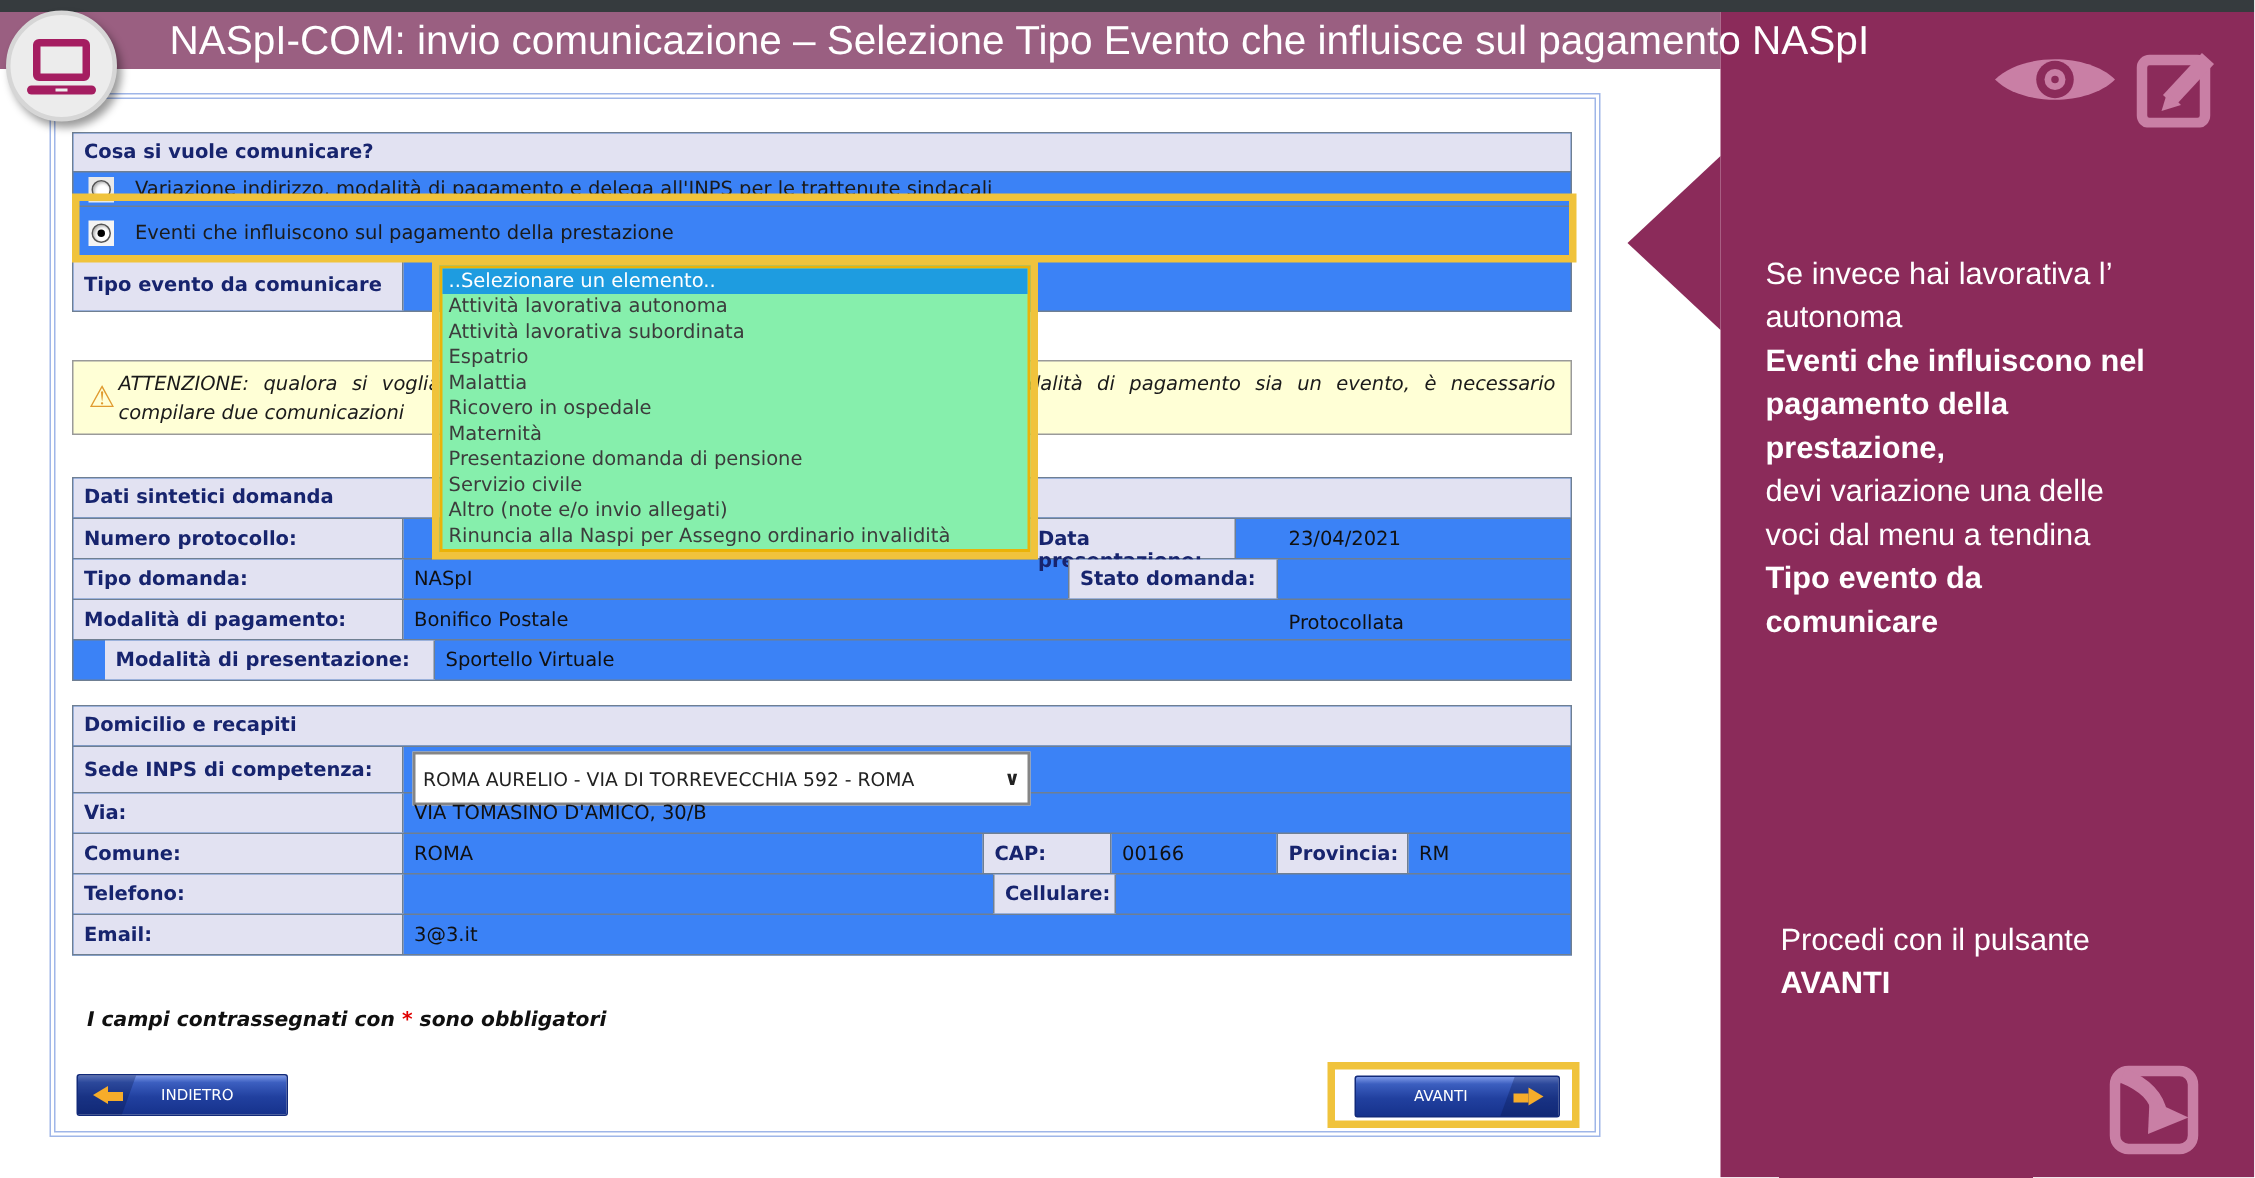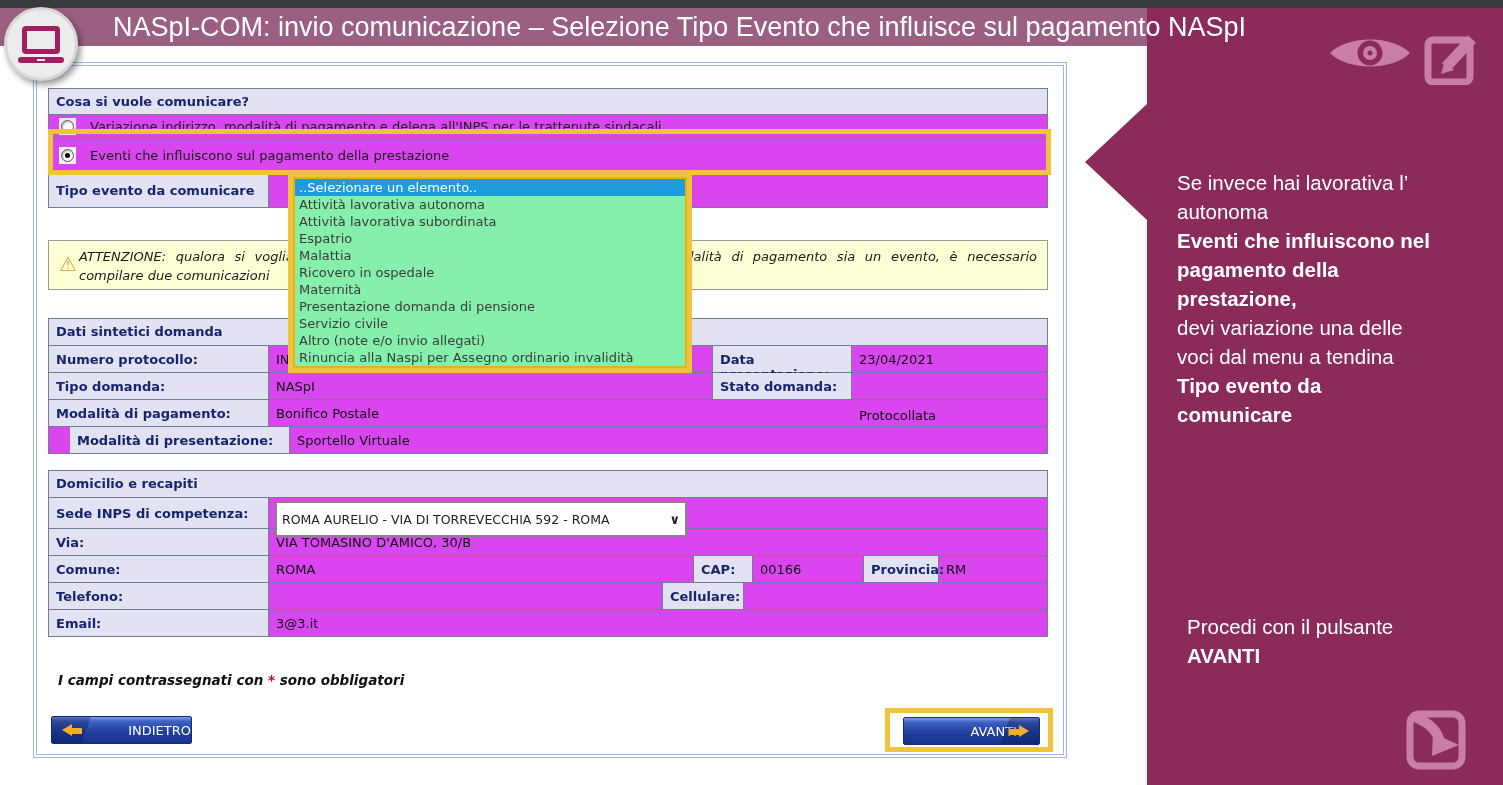--- a/index.html
+++ b/index.html
@@ -16,21 +16,21 @@
   .lap-base{margin-top:3px;width:46px;height:6px;background:#a51d61;border-radius:3px;position:relative;}
   .lap-base::after{content:"";position:absolute;left:19px;top:2px;width:8px;height:2px;background:#ececec;}
 
   .sidebar{position:absolute;left:1147px;top:8px;width:356px;height:777px;background:#8b2b5a;}
   .tri{position:absolute;left:1085px;top:104px;width:0;height:0;z-index:10;
        border-top:58px solid transparent;border-bottom:58px solid transparent;border-right:62px solid #8b2b5a;}
 
   .container{position:absolute;left:33px;top:62px;width:1034px;height:696px;
              border:4px double #9fb6e8;background:#fff;box-sizing:border-box;}
 
-  .tbl{position:absolute;background:#d946ef;border:1px solid #6f7f92;box-sizing:border-box;z-index:2;}
+  .tbl{position:absolute;background:#3b82f6;border:1px solid #6f7f92;box-sizing:border-box;z-index:2;}
   .thead{background:#e2e2f2;color:#17246e;font-weight:bold;font-size:13px;
          padding:5px 6px 0 7px;box-sizing:border-box;}
   .trow{display:flex;border-top:1px solid #6f7f92;box-sizing:border-box;}
   .lab{background:#e2e2f2;color:#17246e;font-weight:bold;font-size:13px;
        padding:6px 4px 0 7px;border-right:1px solid #6f7f92;box-sizing:border-box;flex:0 0 auto;}
   .val{font-size:13px;color:#101010;padding:6px 4px 0 7px;box-sizing:border-box;}
   .grow{flex:1 1 auto;}
   .bl{border-left:1px solid #6f7f92;}
 
   .optrow{display:flex;align-items:center;padding-left:10px;gap:14px;font-size:13px;color:#1a1a1a;}
@@ -57,21 +57,21 @@
   .selbox{margin:3px 0 0 6px;width:412px;height:36px;border:2px solid #858585;background:#fff;
           font-size:12.5px;color:#222;display:flex;align-items:center;justify-content:space-between;
           padding:0 5px;box-sizing:border-box;cursor:pointer;}
   .chev{font-weight:bold;font-size:13px;color:#222;}
 
   .note{position:absolute;left:58px;top:672px;font-size:13.5px;font-style:italic;font-weight:bold;color:#101010;}
   .note .star{color:#e00000;}
 
   .btn{position:absolute;height:28px;border:1px solid #122a7a;border-radius:2px;overflow:hidden;
        background:linear-gradient(#7e9ae8 0%,#3c5fc0 18%,#21409f 55%,#16328c 100%);
-       color:#fff;font-size:13px;display:flex;align-items:center;justify-content:flex-end;
+       color:#fff;font-size:10px;display:flex;align-items:center;justify-content:center;
        box-sizing:border-box;cursor:pointer;z-index:25;}
   .seg{position:absolute;top:-2px;bottom:-2px;width:42px;background:rgba(8,20,70,.30);transform:skewX(-20deg);}
   .arr{position:absolute;top:7px;width:20px;height:13px;z-index:2;}
   .arr .shaft{position:absolute;top:3.5px;width:10px;height:6px;background:#f6ac2a;}
   .arr .head{position:absolute;top:0;width:0;height:0;border-top:6.5px solid transparent;border-bottom:6.5px solid transparent;}
   .arr.right .shaft{left:0;} .arr.right .head{right:0;border-left:10px solid #f6ac2a;}
   .arr.left  .shaft{right:0;} .arr.left  .head{left:0;border-right:10px solid #f6ac2a;}
 
   .sb-text{position:absolute;color:#fff;font-family:"Liberation Sans",sans-serif;
            font-size:20.5px;line-height:29px;z-index:12;}
@@ -121,21 +121,21 @@
   <div class="warn">
     <span class="warn-icon">⚠</span>
     <div class="warn-text">
       <div class="jline">ATTENZIONE: qualora si voglia comunicare sia una variazione di indirizzo e/o di modalità di pagamento sia un evento, è necessario</div>
       <div>compilare due comunicazioni</div>
     </div>
   </div>
 
   <div class="tbl" style="left:48px;top:318px;width:1000px;">
     <div class="thead" style="height:26px;">Dati sintetici domanda</div>
-    <div class="trow" style="height:27px;">
+    <div class="trow" style="height:27px;gap:28px;">
       <div class="lab" style="width:220px;">Numero protocollo:</div>
       <div class="val grow">INPS</div>
       <div class="lab bl" style="width:140px;">Data presentazione:</div>
       <div class="val" style="width:195px;">23/04/2021</div>
     </div>
     <div class="trow" style="height:27px;">
       <div class="lab" style="width:220px;">Tipo domanda:</div>
       <div class="val grow">NASpI</div>
       <div class="lab bl" style="width:140px;">Stato domanda:</div>
       <div class="val" style="width:195px;margin-top:29px;">Protocollata</div>
@@ -161,23 +161,23 @@
         </div>
       </div>
     </div>
     <div class="trow" style="height:27px;">
       <div class="lab" style="width:220px;">Via:</div>
       <div class="val grow">VIA TOMASINO D'AMICO, 30/B</div>
     </div>
     <div class="trow" style="height:27px;">
       <div class="lab" style="width:220px;">Comune:</div>
       <div class="val grow">ROMA</div>
-      <div class="lab bl" style="width:60px;">CAP:</div>
+      <div class="lab bl" style="width:86px;">CAP:</div>
       <div class="val" style="width:110px;">00166</div>
-      <div class="lab bl" style="width:76px;">Provincia:</div>
+      <div class="lab bl" style="width:88px;">Provincia:</div>
       <div class="val" style="width:108px;">RM</div>
     </div>
     <div class="trow" style="height:27px;">
       <div class="lab" style="width:220px;">Telefono:</div>
       <div class="val grow"></div>
       <div class="lab bl" style="width:82px;">Cellulare:</div>
       <div class="val" style="width:303px;"></div>
     </div>
     <div class="trow" style="height:27px;">
       <div class="lab" style="width:220px;">Email:</div>

